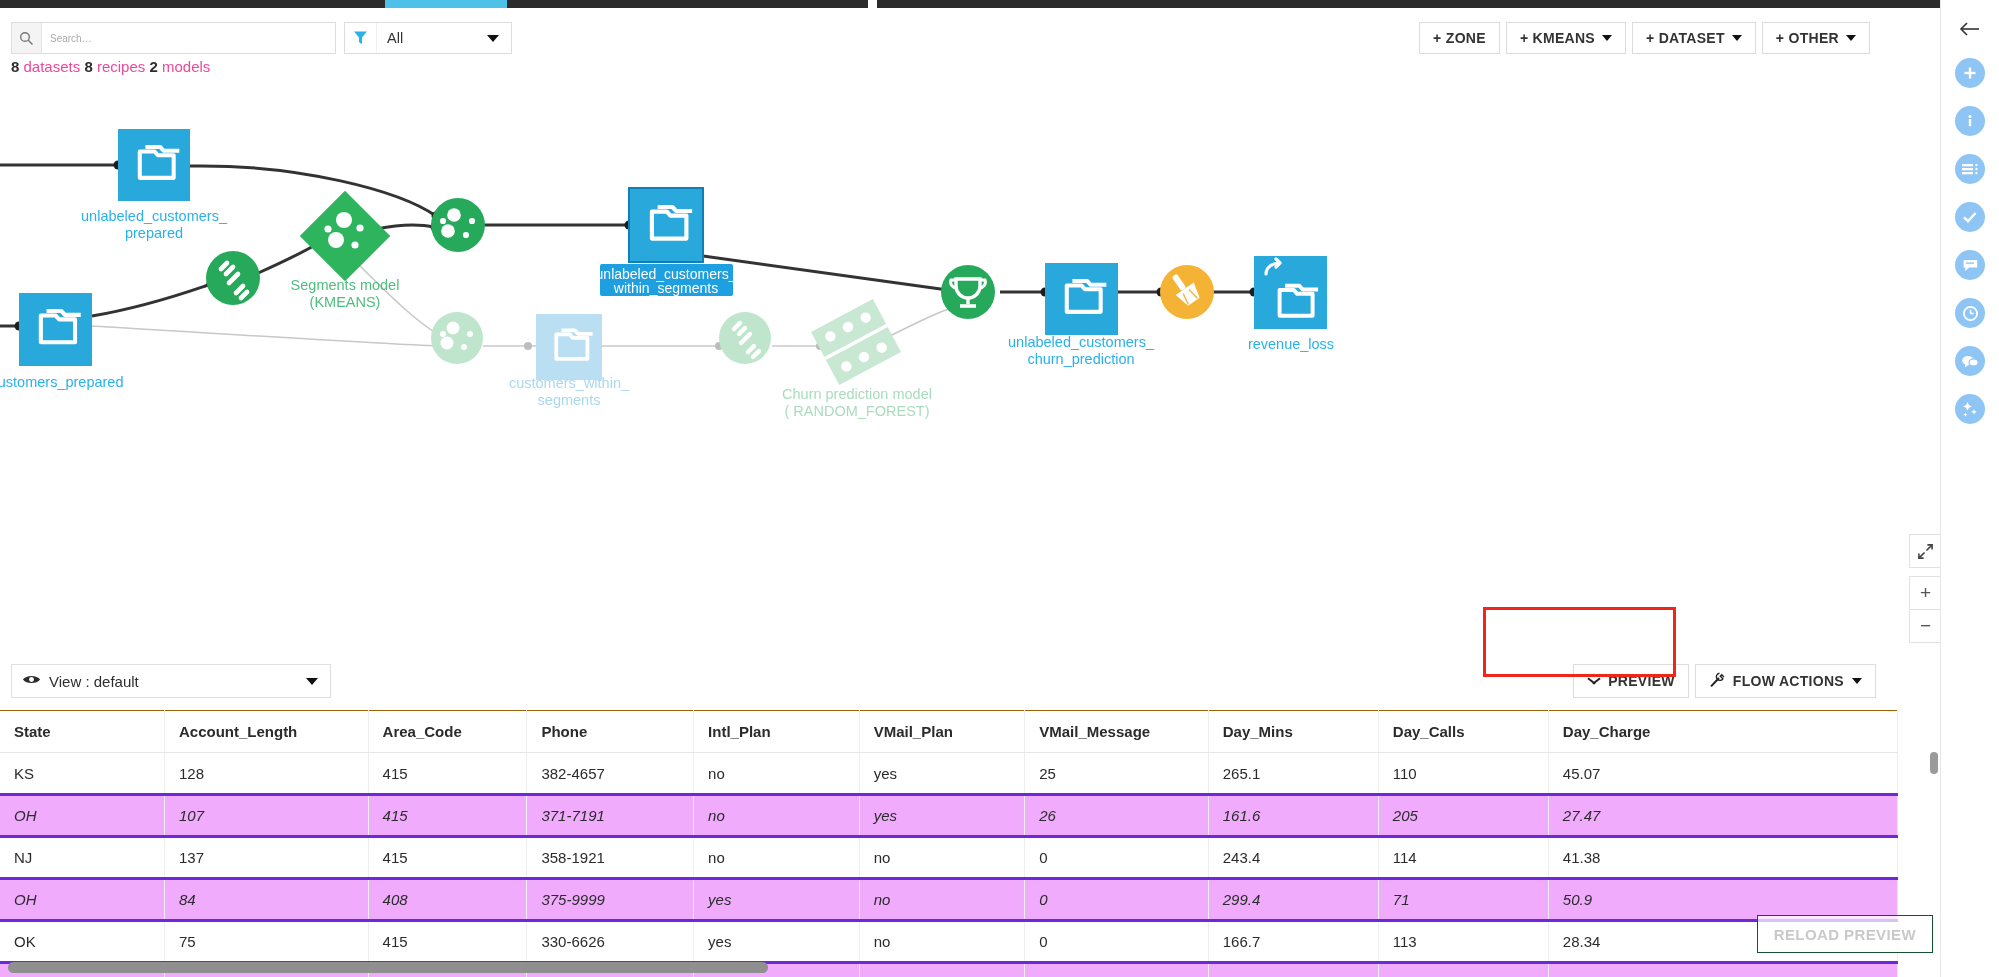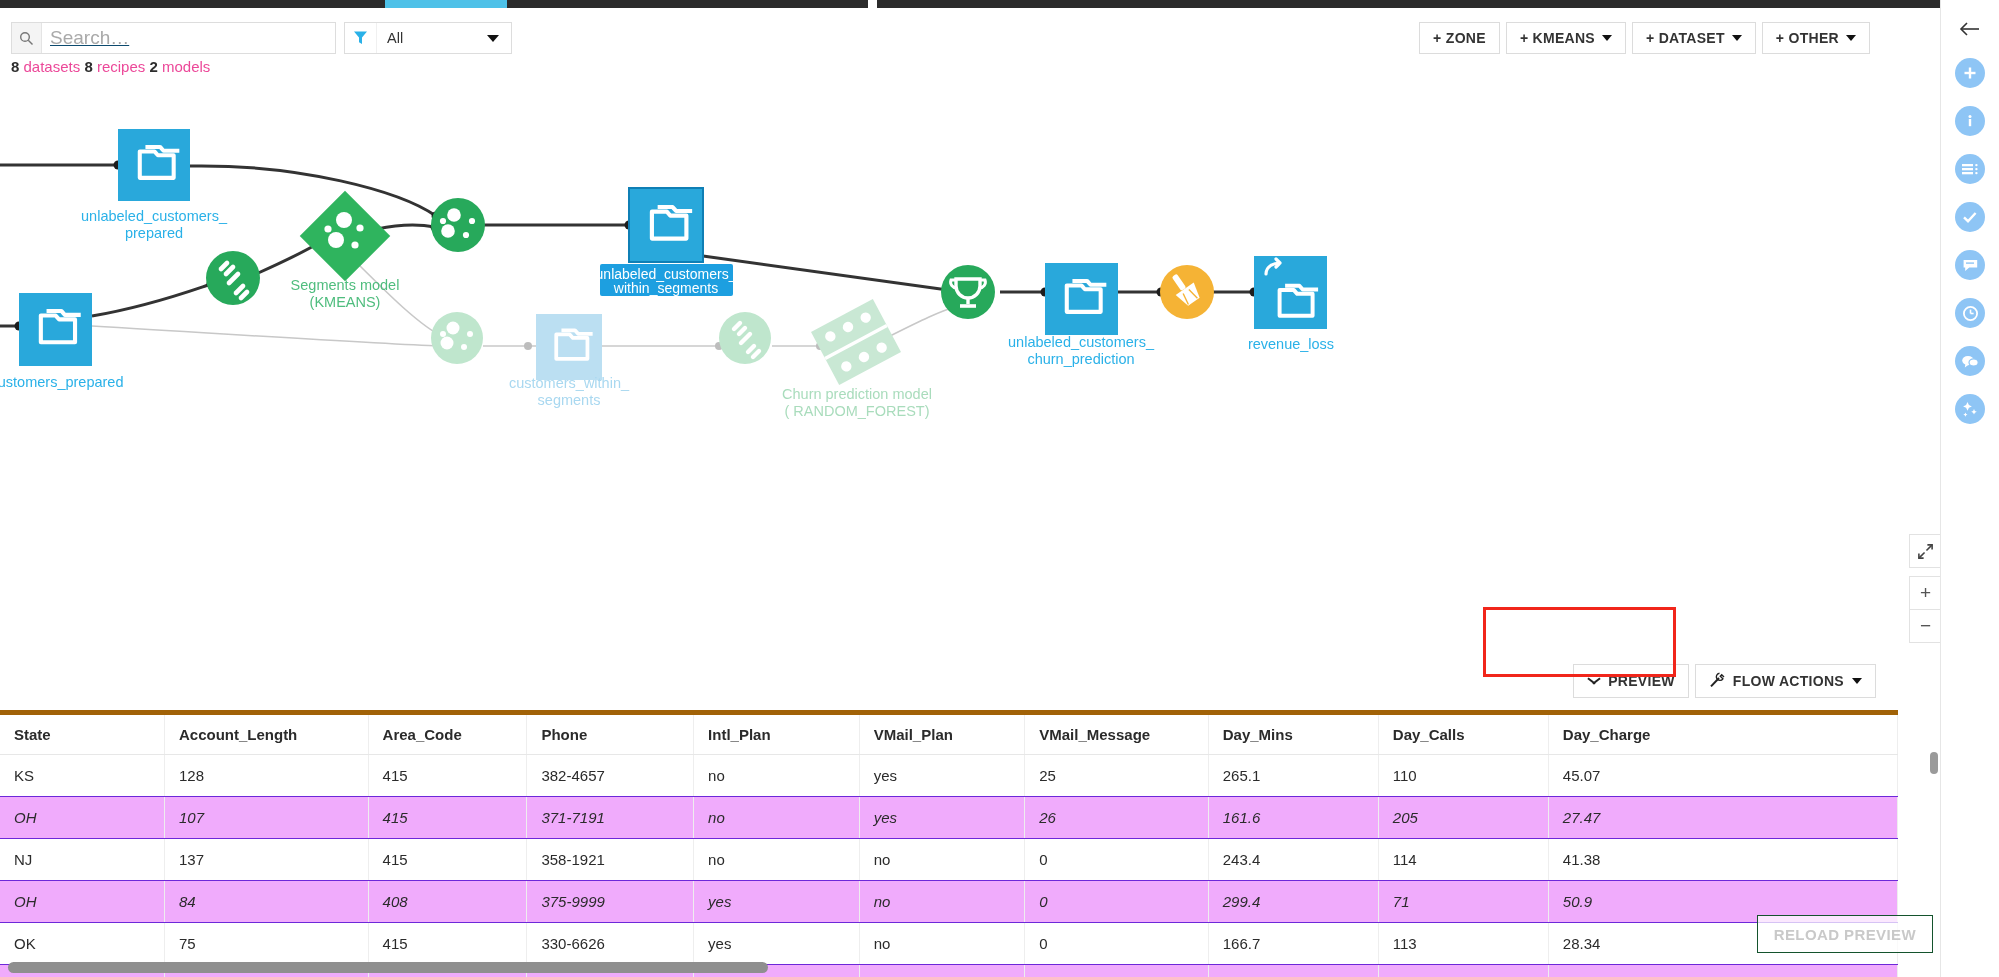--- a/index.html
+++ b/index.html
@@ -39,24 +39,23 @@
   .search-box {
     display: flex; align-items: center; height: 32px; width: 325px;
     border: 1px solid #ddd; background: #fff;
   }
   .search-icon-cell {
     width: 30px; height: 100%; display: flex; align-items: center; justify-content: center;
     background: #f4f4f4; border-right: 1px solid #e4e4e4;
   }
   .search-input {
     flex: 1; border: none; outline: none; height: 100%;
-    font-size: 19px; color: #0c4a6e; padding: 0 8px;
+    font-size: 10px; color: #0c4a6e; padding: 0 8px;
     font-family: "Liberation Sans", sans-serif;
     background: transparent;
-    text-decoration: underline;
   }
   .search-input::placeholder { color: #a9a9a9; }
 
   .filter-box {
     display: flex; align-items: center; height: 32px; width: 168px;
     border: 1px solid #ddd; background: #fff; margin-left: 8px;
     position: relative; cursor: pointer;
   }
   .filter-icon-cell {
     width: 32px; height: 100%; display: flex; align-items: center; justify-content: center;
@@ -154,26 +153,26 @@
     position: absolute; left: 0; top: 710px; width: 1940px; height: 267px;
     background: #fff; overflow: hidden;
   }
   table.grid {
     border-collapse: collapse; width: 1898px; table-layout: fixed;
   }
   table.grid th {
     height: 42px; text-align: left; font-size: 15px; font-weight: 700;
     color: #2b2b2b; padding-left: 14px;
     border-right: 1px solid #eee; border-bottom: 1px solid #e7e7e7;
-    border-top: 5px solid #a16207;
+    border-top: 1px solid #a16207;
     background: #fff; white-space: nowrap;
   }
   table.grid td {
     height: 42px; font-size: 15px; color: #2b2b2b; padding-left: 14px;
-    border-right: 1px solid #eee; border-bottom: 1px solid #6d28d9;
+    border-right: 1px solid #eee; border-bottom: 3px solid #6d28d9;
     white-space: nowrap; overflow: hidden;
   }
   table.grid tr.odd td { background: #f0abfc; font-style: italic; }
   table.grid tr.even td { background: #ffffff; }
 
   .hscroll {
     position: absolute; left: 8px; top: 962px; width: 760px; height: 11px;
     background: #8f8f8f; border-radius: 6px; z-index: 30; cursor: pointer;
   }
   .vscroll {
@@ -480,20 +479,30 @@
     </div>
     <div class="zbtn">
       <span>+</span>
     </div>
     <div class="zbtn">
       <span>−</span>
     </div>
   </div>
 
   <div class="preview-row">
+    <div class="view-select">
+      <span class="eye">
+        <svg width="19" height="13" viewBox="0 0 20 13">
+          <path d="M1 6.5 C4 1.5 16 1.5 19 6.5 C16 11.5 4 11.5 1 6.5 Z" fill="#2b2b2b"></path>
+          <circle cx="10" cy="6.5" r="2.6" fill="#fff"></circle>
+        </svg>
+      </span>
+      <span class="vtxt">View : default</span>
+      <span class="caret-dn"></span>
+    </div>
 
     <div class="right-tools">
       <div class="tool-btn">
         <span class="chev-dn"></span>
         <span>PREVIEW</span>
       </div>
       <div class="tool-btn">
         <span>
           <svg width="16" height="16" viewBox="0 0 16 16">
             <path d="M10.5 1.2 a3.6 3.6 0 1 0 3.4 5.6 l-2.6 -2.6 1.4 -1.4 2.3 2.3" fill="none" stroke="#222" stroke-width="1.4"></path>

